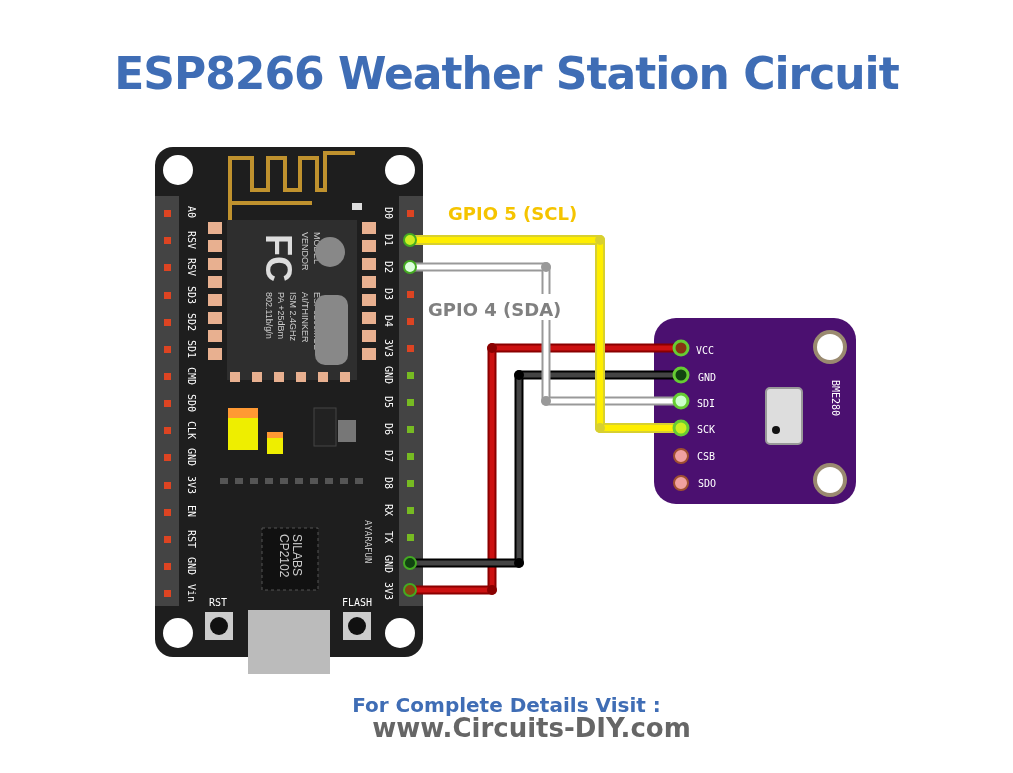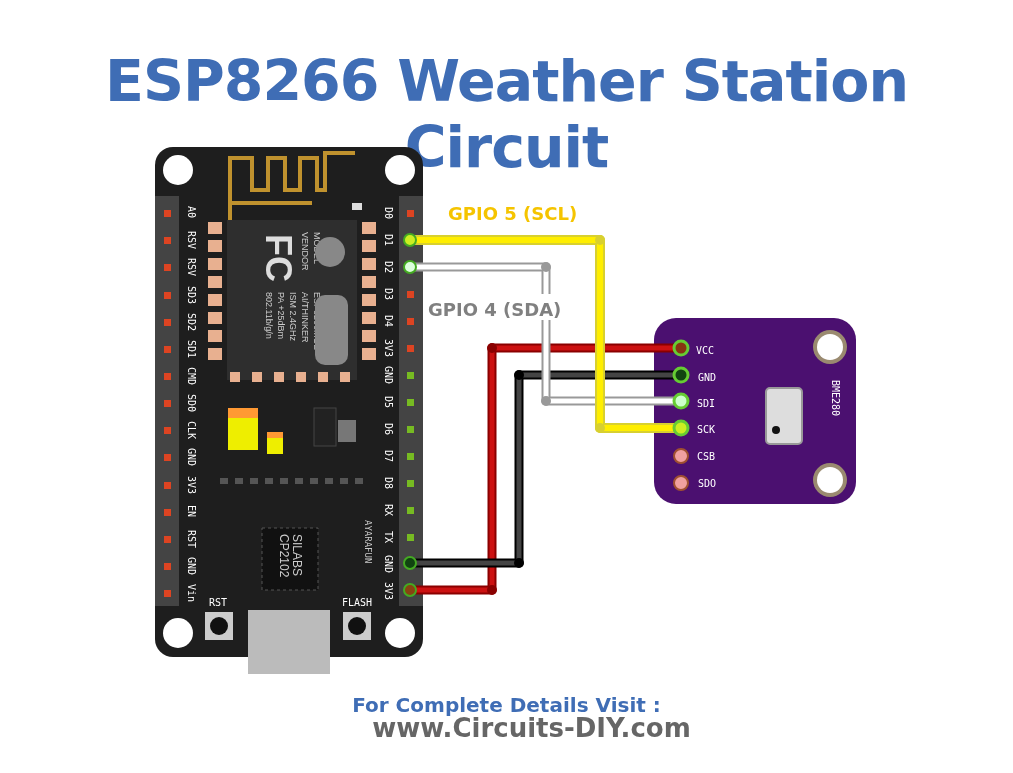--- a/index.html
+++ b/index.html
@@ -1,17 +1,17 @@
 <!DOCTYPE html>
 <html><head>
 <meta charset="utf-8">
 <style>
   html,body{margin:0;padding:0;background:#ffffff;}
   body{width:1013px;height:773px;position:relative;overflow:hidden;font-family:"DejaVu Sans",sans-serif;}
-  .title{position:absolute;left:0;top:48px;width:1013px;text-align:center;font-family:"DejaVu Sans",sans-serif;font-weight:bold;font-size:57px;color:#3f6db5;letter-spacing:-1px;}
+  .title{position:absolute;left:0;top:48px;width:1013px;text-align:center;font-family:"DejaVu Sans",sans-serif;font-weight:bold;font-size:44px;color:#3f6db5;letter-spacing:-1px;}
   .footer1{position:absolute;left:0;top:693px;width:1013px;text-align:center;font-family:"DejaVu Sans",sans-serif;font-weight:bold;font-size:20px;color:#3f6db5;}
   .footer2{position:absolute;left:0;top:713px;width:1013px;text-align:center;font-family:"DejaVu Sans",sans-serif;font-weight:bold;font-size:26px;color:#666666;padding-left:25px;}
   svg{position:absolute;left:0;top:0;}
   .lbl{font-family:"DejaVu Sans Mono",monospace;font-size:10px;fill:#ffffff;}
   .wlbl{font-family:"DejaVu Sans",sans-serif;font-weight:bold;font-size:18px;}
 </style>
 </head>
 <body>
 
 <div class="title">ESP8266 Weather Station Circuit</div>

